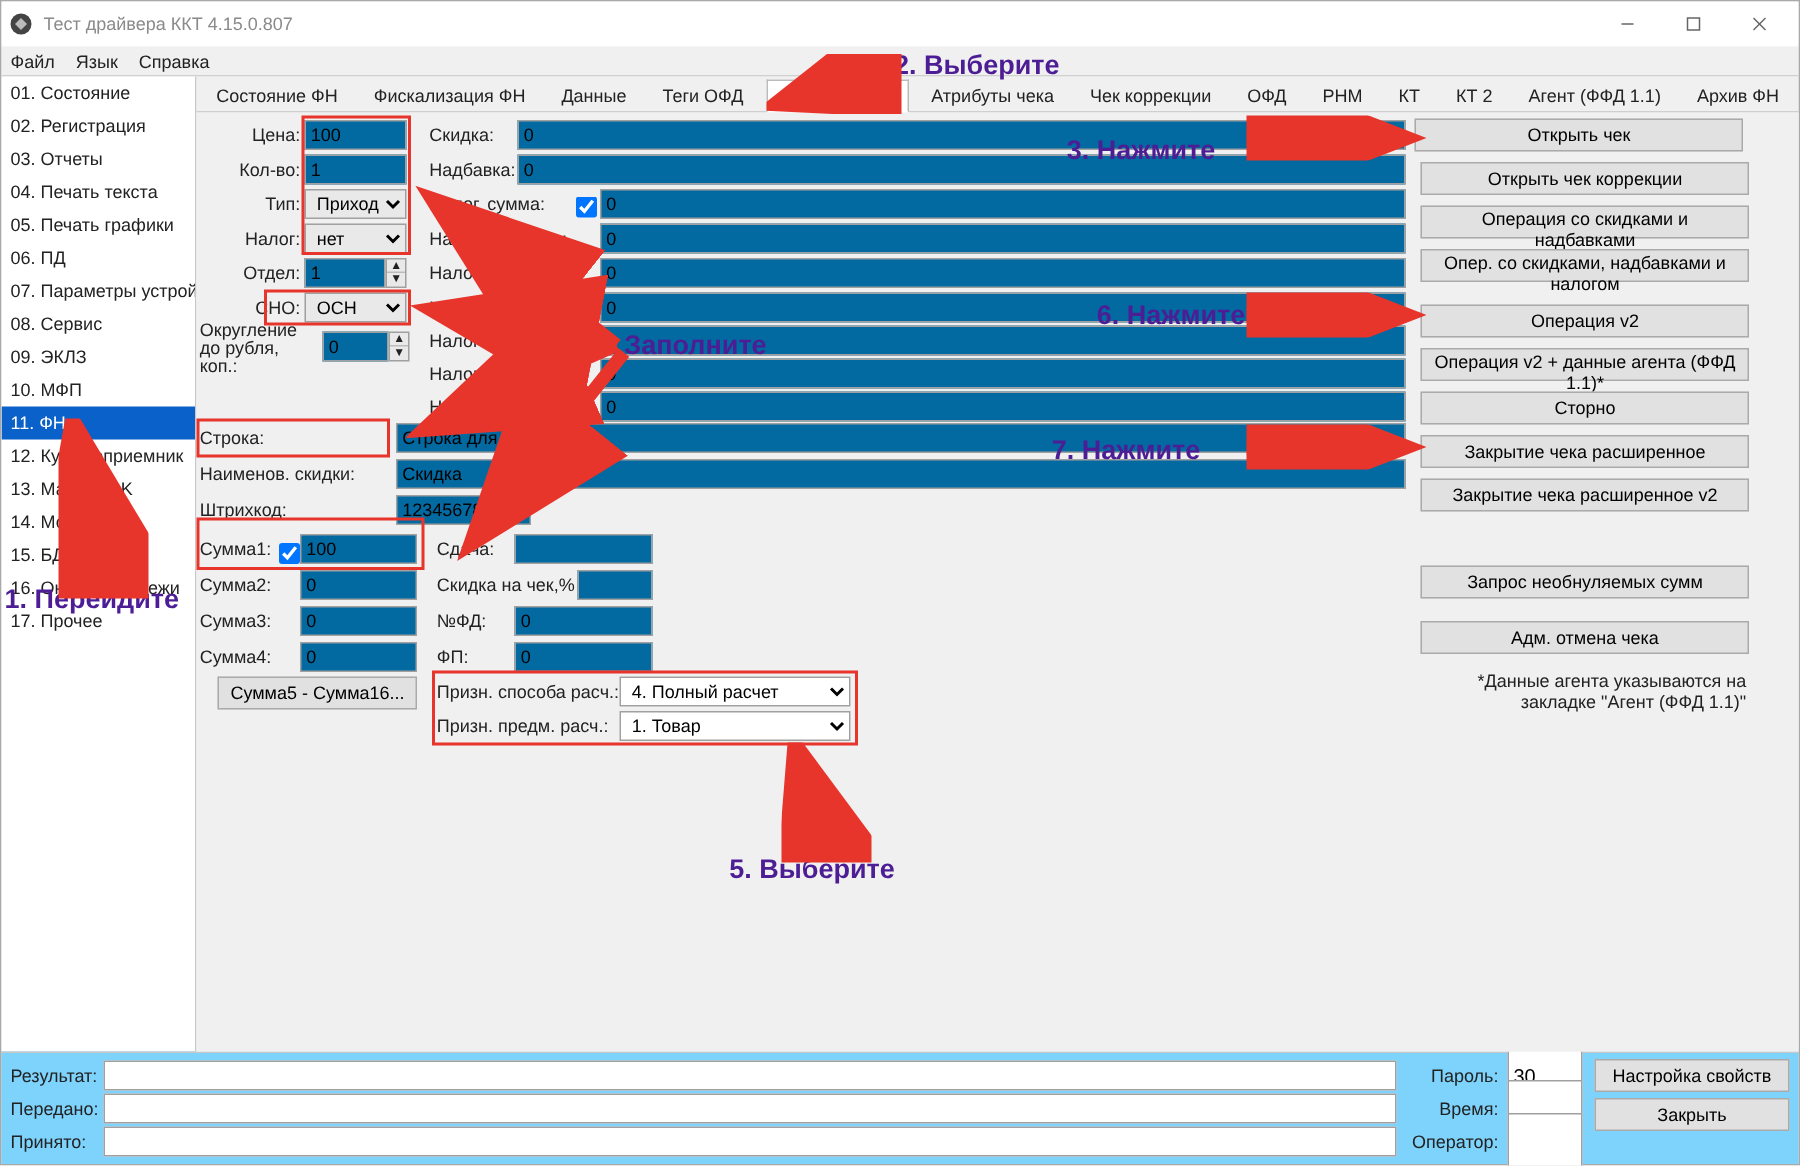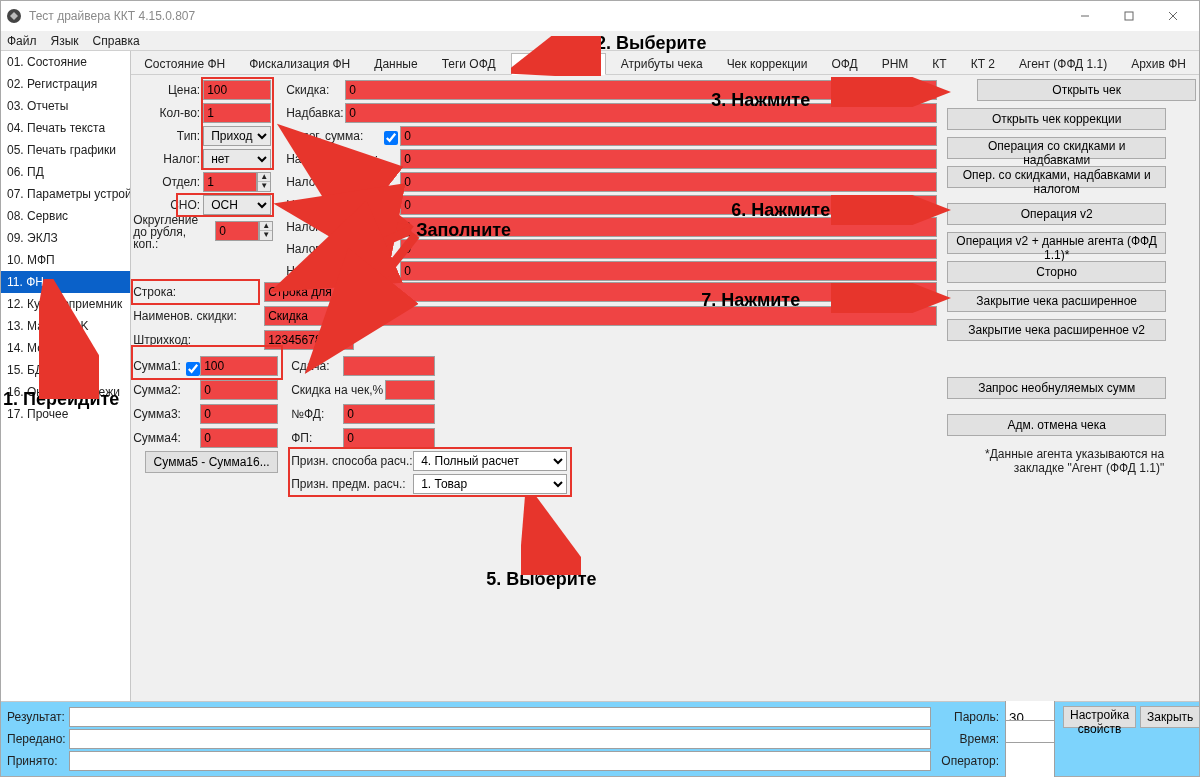--- a/index.html
+++ b/index.html
@@ -15,33 +15,33 @@
   .sidebar { width: 151px; border-right: 1px solid #c7c7c7; background: #fff; overflow: hidden; }
   .sidebar .item { padding: 3px 6px; height: 22px; line-height: 16px; cursor: default; white-space: nowrap; overflow: hidden; }
   .sidebar .item.selected { background: #0a61c9; color: #fff; }
   .main { flex: 1; position: relative; display: flex; flex-direction: column; background: #f0f0f0; }
   .tabbar { height: 24px; display: flex; align-items: end; padding: 2px 4px 0 4px; gap: 6px; font-size: 12px; border-bottom: 1px solid #cfcfcf; }
   .tabbar .tab { padding: 3px 8px; border: 1px solid transparent; border-bottom: none; cursor: default; white-space: nowrap; }
   .tabbar .tab.active { background: #fff; border: 1px solid #bbb; border-bottom: 1px solid #fff; position: relative; top: 1px; }
   .formarea { position: relative; flex: 1; background: #f0f0f0; }
   
   .lbl { font-size: 12px; text-align: right; position: absolute; }
-  .fld { position: absolute; border: 1px solid #a0a0a0; background: #ef4444; height: 20px; padding: 1px 3px; font-family: inherit; font-size: 12px; }
+  .fld { position: absolute; border: 1px solid #a0a0a0; background: #0369a1; height: 20px; padding: 1px 3px; font-family: inherit; font-size: 12px; }
   .sel { position: absolute; border: 1px solid #a0a0a0; background: #e9e9e9; height: 20px; font-family: inherit; font-size: 12px; padding-left: 3px; }
   .chk { position: absolute; width: 14px; height: 14px; }
   .btn { position: absolute; border: 1px solid #aaa; background: #e1e1e1; height: 22px; font-family: inherit; font-size: 12px; cursor: default; }
   .redbox { position: absolute; border: 2px solid #e7352c; pointer-events: none; }
-  .steptxt { position: absolute; font-weight: 700; color: #000000; font-size: 18px; pointer-events: none; white-space: nowrap; text-align: center; }
+  .steptxt { position: absolute; font-weight: 700; color: #4c1d95; font-size: 18px; pointer-events: none; white-space: nowrap; text-align: center; }
   .footer { border-top: 1px solid #c7c7c7; padding: 4px 6px; background: #7dd3fc; font-size: 12px; }
   .footer .row { display: flex; align-items: center; height: 22px; }
   .footer .row .flab { width: 62px; }
   .footer .row .fval { flex: 1; border: 1px solid #a0a0a0; background: #fff; height: 20px; margin-right: 8px; }
   .footer .rlab { width: 60px; text-align: right; margin-right: 6px; }
   .footer .rval { width: 50px; border: 1px solid #a0a0a0; background: #fff; height: 20px; padding: 18px 3px; }
-  .footer .fbtns { width: 130px; display: flex; flex-direction: row; gap: 4px; margin-left: 8px; }
+  .footer .fbtns { width: 130px; display: flex; flex-direction: column; gap: 4px; margin-left: 8px; }
   .footer .fbtn { border: 1px solid #aaa; background: #e1e1e1; height: 22px; font-family: inherit; font-size: 12px; }
   svg.arrow { position: absolute; pointer-events: none; }
   .note { position: absolute; font-size: 12px; text-align: right; }
   .spin { position: absolute; width: 14px; display: flex; flex-direction: column; border: 1px solid #a0a0a0; background: #e9e9e9; }
   .spin div { height: 9px; font-size: 8px; line-height: 7px; text-align: center; border-bottom: 1px solid #bbb; }
   .spin div:last-child { border-bottom: none; }
 </style>
 </head>
 <body>
 
@@ -190,21 +190,21 @@
         <span class="lbl" style="left:160px; top:332px; width:40px; text-align:left;">№ФД:</span>
         <input class="fld" style="left: 212px; top: 329px; width: 92px;" value="0">
         <span class="lbl" style="left:160px; top:356px; width:40px; text-align:left;">ФП:</span>
         <input class="fld" style="left: 212px; top: 353px; width: 92px;" value="0">
 
         <span class="lbl" style="left:160px; top:379px; width:122px; text-align:left;">Призн. способа расч.:</span>
         <select class="sel" style="left:282px; top:376px; width:154px; background:#fff;"><option>4. Полный расчет</option></select>
         <span class="lbl" style="left:160px; top:402px; width:122px; text-align:left;">Призн. предм. расч.:</span>
         <select class="sel" style="left:282px; top:399px; width:154px; background:#fff;"><option>1. Товар</option></select>
 
-        <button class="btn" style="left:846px; top:4px;  width:219px;">Открыть чек</button>
+        <button class="btn" style="left:812px; top:4px;  width:219px;">Открыть чек</button>
         <button class="btn" style="left:816px; top:33px; width:219px;">Открыть чек коррекции</button>
         <button class="btn" style="left:816px; top:62px; width:219px;">Операция со скидками и надбавками</button>
         <button class="btn" style="left:816px; top:91px; width:219px;">Опер. со скидками, надбавками и налогом</button>
         <button class="btn" style="left:816px; top:128px;width:219px;">Операция v2</button>
         <button class="btn" style="left:816px; top:157px;width:219px;">Операция v2 + данные агента (ФФД 1.1)*</button>
         <button class="btn" style="left:816px; top:186px;width:219px;">Сторно</button>
         <button class="btn" style="left:816px; top:215px;width:219px;">Закрытие чека расширенное</button>
         <button class="btn" style="left:816px; top:244px;width:219px;">Закрытие чека расширенное v2</button>
         <button class="btn" style="left:816px; top:302px;width:219px;">Запрос необнуляемых сумм</button>
         <button class="btn" style="left:816px; top:339px;width:219px;">Адм. отмена чека</button>

